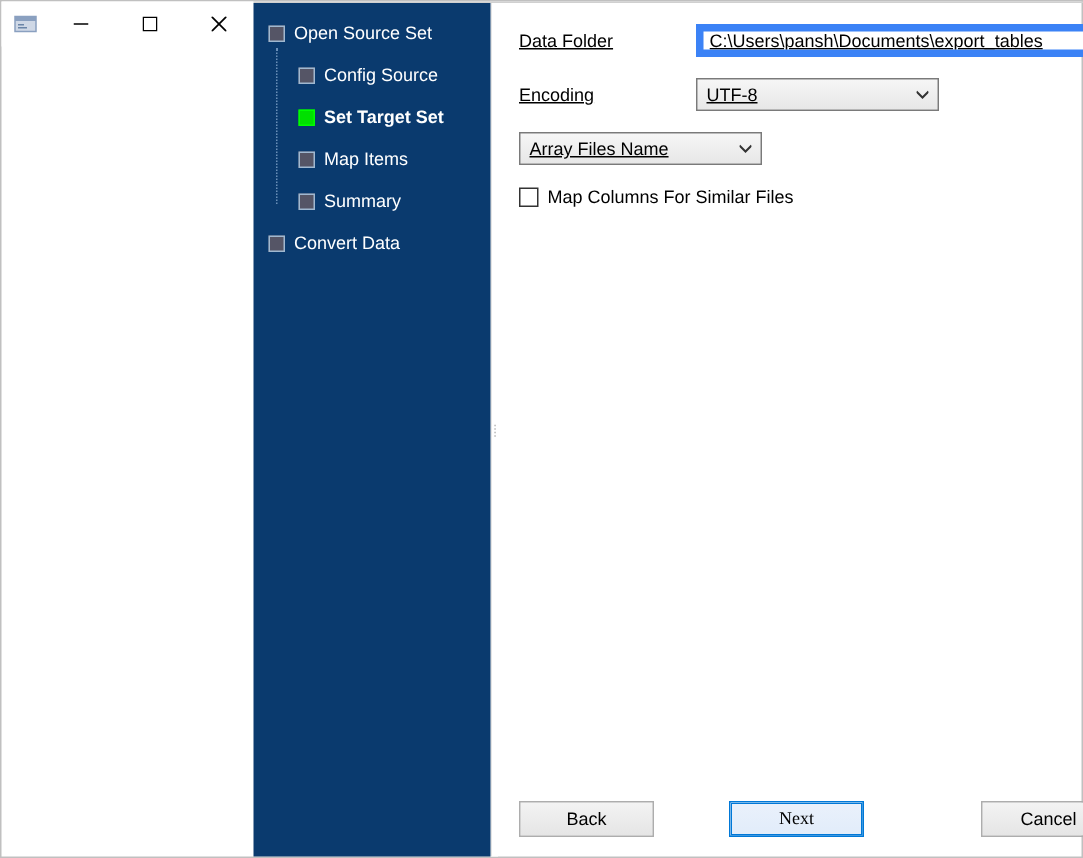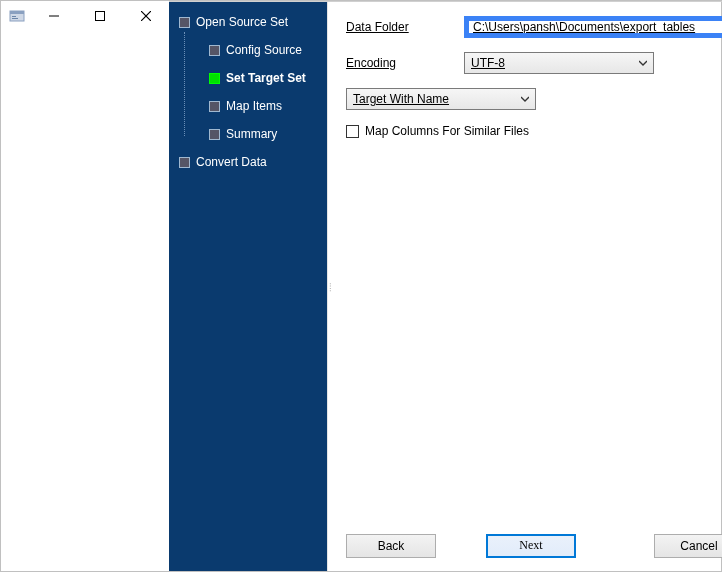--- a/index.html
+++ b/index.html
@@ -9,35 +9,35 @@
   .titlebar-left { display: flex; align-items: center; gap: 6px; }
   .app-icon { width: 16px; height: 16px; }
   .window-controls { display: flex; height: 100%; }
   .wc-btn { width: 46px; height: 100%; display: flex; align-items: center; justify-content: center; color: #000; }
   .wc-btn svg { width: 10px; height: 10px; }
   .body-area { flex: 1; display: flex; border-top: 1px solid #d0d0d0; min-height: 0; }
   .sidebar { width: 158px; background: #0a3a6e; color: #fff; padding-top: 6px; position: relative; }
   .tree-root { list-style: none; margin: 0; padding: 0; }
   .tree-root > li { position: relative; }
   .step-row { display: flex; align-items: center; height: 28px; gap: 6px; padding-left: 10px; cursor: default; }
-  .step-row.child { padding-left: 40px; }
+  .step-row.child { padding-left: 30px; }
   .connector { position: absolute; left: 15px; top: 24px; bottom: 12px; border-left: 1px dotted #6a8fb8; }
   .node-box { width: 11px; height: 11px; border: 1px solid #a0b8d0; background: #556; }
   .node-box.active { background: #00e000; border-color: #00ff00; }
   .step-label { color: #fff; font-size: 12px; white-space: nowrap; }
   .step-label.bold { font-weight: 700; }
   .splitter { width: 5px; background: #fff; border-left: 1px solid #e4e4e4; cursor: col-resize; display: flex; align-items: center; justify-content: center; }
   .splitter .dots { color: #bdbdbd; font-size: 10px; letter-spacing: -1px; writing-mode: vertical-rl; }
   .main { flex: 1; display: flex; flex-direction: column; min-width: 0; }
   .form-area { flex: 1; padding: 14px 14px 0 14px; }
   .form-row { display: flex; align-items: center; margin-bottom: 14px; text-decoration: underline; }
   .form-label { width: 118px; color: #000; }
   .text-input { flex: 1; height: 22px; border: 5px solid #3b82f6; padding: 0 4px; font-family: inherit; font-size: 12px; outline: none; background: #fff; }
   .browse-btn { width: 24px; height: 22px; margin-left: 6px; border: 1px solid #a0a0a0; background: linear-gradient(#fefefe,#e8e8e8); display: flex; align-items: center; justify-content: center; cursor: pointer; }
-  .select-wrap { width: 190px; height: 22px; border: 1px solid #7a7a7a; background: linear-gradient(#f6f6f6,#e7e7e7); display: flex; align-items: center; justify-content: space-between; padding: 0 6px 0 6px; cursor: pointer; }
+  .select-wrap { width: 162px; height: 22px; border: 1px solid #7a7a7a; background: linear-gradient(#f6f6f6,#e7e7e7); display: flex; align-items: center; justify-content: space-between; padding: 0 6px 0 6px; cursor: pointer; }
   .select-val { color: #000; }
   .select-arrow svg { width: 8px; height: 8px; display: block; }
   .checkbox-row { display: flex; align-items: center; gap: 6px; margin-top: 2px; }
   .chk { width: 13px; height: 13px; border: 1px solid #333; background: #fff; display: inline-block; }
   .button-bar { height: 46px; border-top: 1px solid transparent; padding: 8px 14px 14px 14px; display: flex; align-items: center; gap: 12px; }
   .btn { width: 90px; height: 24px; border: 1px solid #adadad; background: linear-gradient(#f3f3f3,#e5e5e5); display: flex; align-items: center; justify-content: center; cursor: pointer; font-family: inherit; font-size: 12px; }
   .btn.primary { border: 1px solid #0078d7; background: linear-gradient(#eaf1fb,#e1ecfa); box-shadow: inset 0 0 0 1px #0078d7; font-family: Liberation Serif, serif; }
   .btn-gap-s { width: 26px; }
   .btn-gap-m { width: 54px; }
   .btn-spacer { flex: 1; }
@@ -144,21 +144,21 @@
             <span class="select-arrow">
               <svg viewBox="0 0 8 8">
                   <path d="M0 2 L4 6 L8 2" fill="none" stroke="#333" stroke-width="1.3"></path>
                 </svg>
             </span>
           </div>
         </div>
 
         <div class="form-row">
           <div class="select-wrap">
-            <span class="select-val">Target With Name</span>
+            <span class="select-val">Array Files Name</span>
             <span class="select-arrow">
               <svg viewBox="0 0 8 8">
                   <path d="M0 2 L4 6 L8 2" fill="none" stroke="#333" stroke-width="1.3"></path>
                 </svg>
             </span>
           </div>
         </div>
 
         <div class="checkbox-row">
           <span class="chk"></span>

